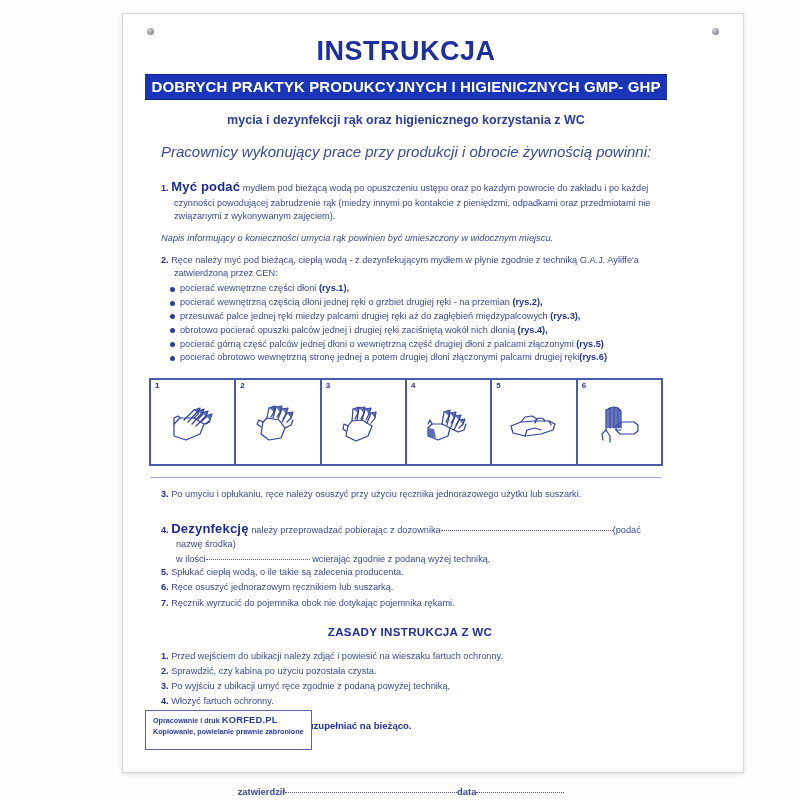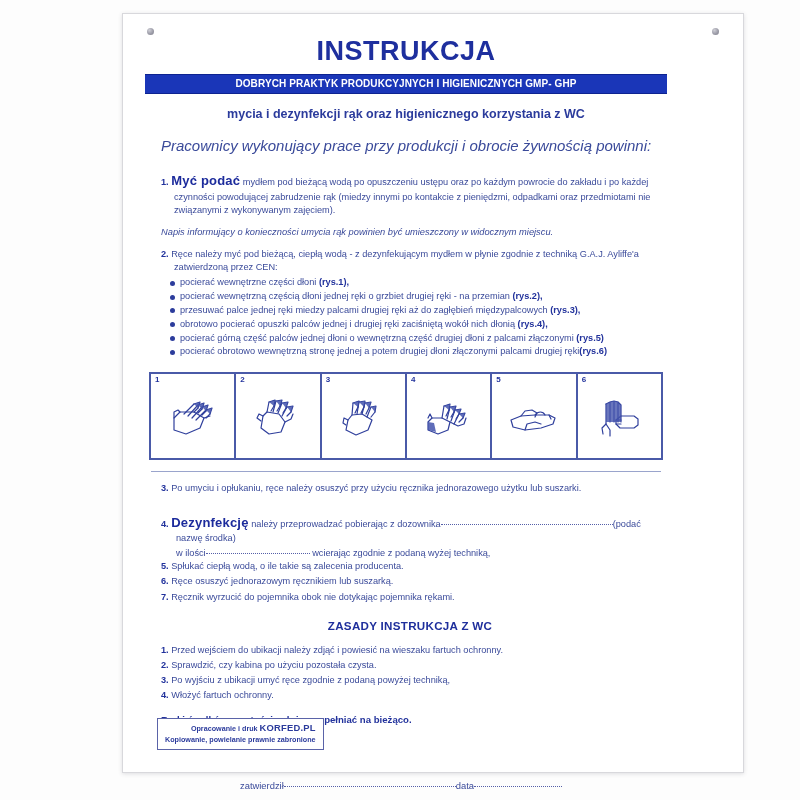--- a/index.html
+++ b/index.html
@@ -64,21 +64,21 @@
     color: #1e2f9e;
     margin-top: 12px;
     margin-bottom: 7px;
   }
   #banner {
     background: #1a36b8;
     border-top: 1px solid #0d2390;
     border-bottom: 1px solid #0d2390;
     color: #ffffff;
     text-align: center;
-    font-size: 10px;
+    font-size: 15px;
     font-weight: bold;
     letter-spacing: 0.1px;
     padding: 3px 2px 4px 2px;
     white-space: nowrap;
   }
   #subtitle {
     text-align: center;
     font-size: 12.5px;
     font-weight: bold;
     color: #2b3b9c;
@@ -210,30 +210,31 @@
   }
 
   
   #approval {
     margin: 52px 0 0 0;
     padding-right: 18px;
     text-align: center;
     font-size: 9.4px;
     color: #3a4a9a;
     white-space: nowrap;
+    font-weight: bold;
   }
 
   
   #footer-stamp {
     position: absolute;
-    left: 34px;
+    left: 22px;
     bottom: 22px;
     border: 1px solid #5a63a8;
-    padding: 3px 7px 5px 7px;
-    text-align: right;
+    padding: 3px 7px 13px 7px;
+    text-align: left;
     line-height: 1.3;
     background: #fff;
   }
   .stamp-line1 {
     font-size: 7.2px;
     font-weight: bold;
     color: #2b3b9c;
     white-space: nowrap;
   }
   .stamp-brand {

